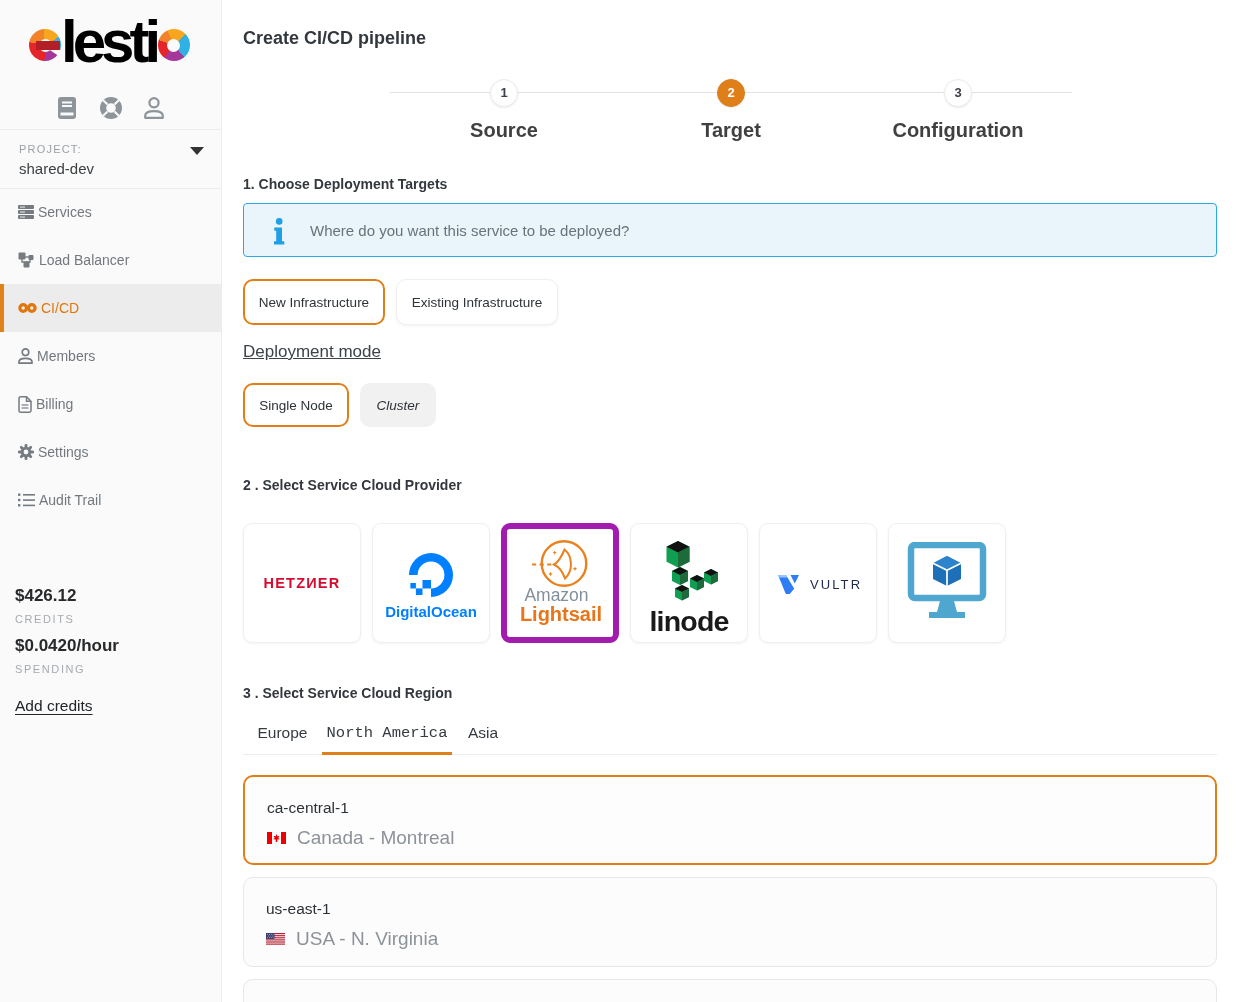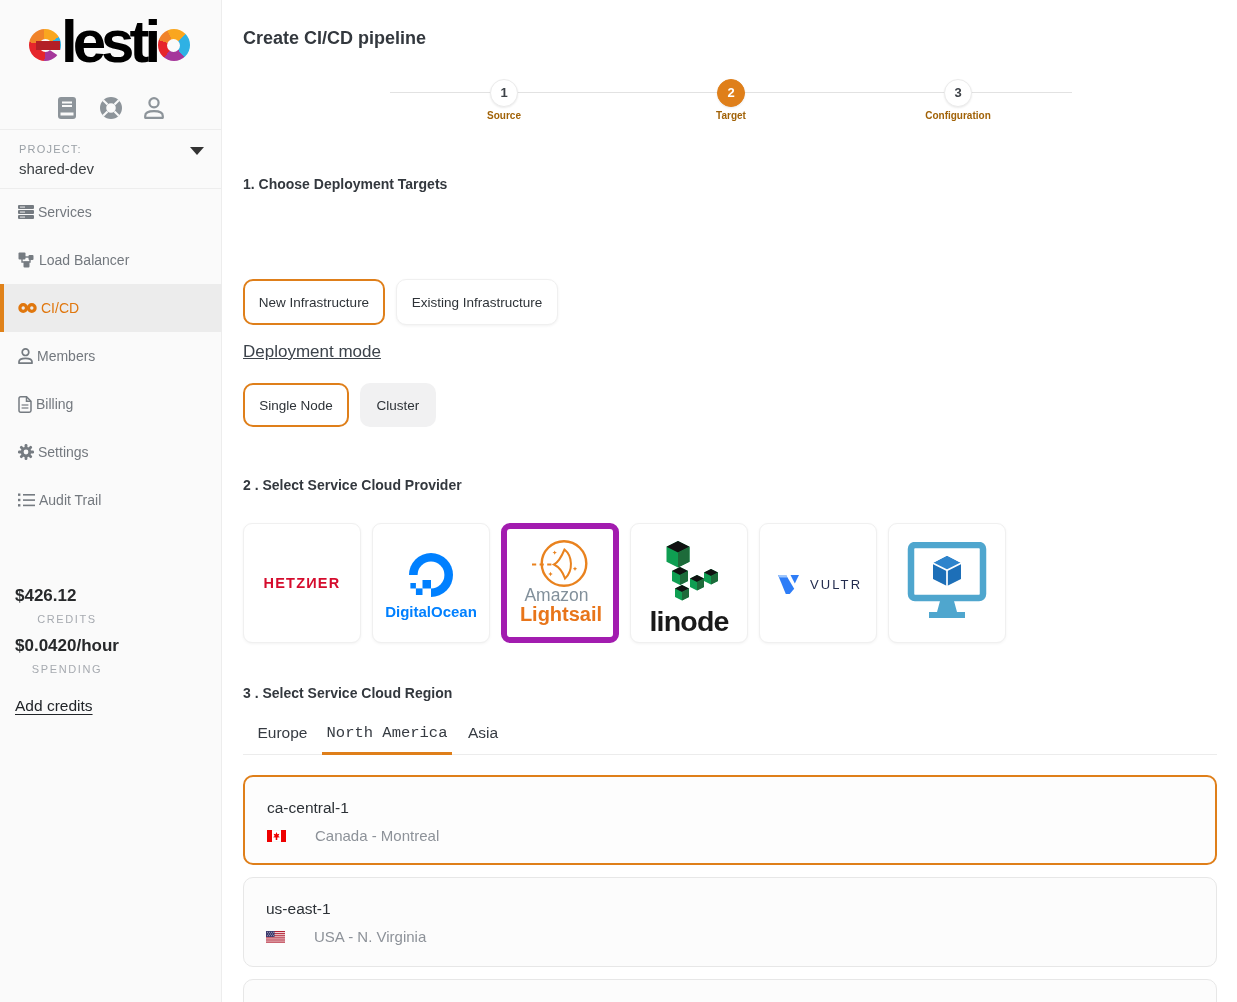--- a/index.html
+++ b/index.html
@@ -28,62 +28,62 @@
   border-left:7px solid transparent; border-right:7px solid transparent;
   border-top:8px solid #333; }
 #menu { position:absolute; left:0; top:188px; width:222px; }
 .mi { position:relative; height:48px; display:flex; align-items:center; padding-left:18px;
   color:#73787e; font-size:14px; }
 .mi svg { margin-right:4px; flex:none; }
 .mi.active { background:#ececec; color:#e0770e; }
 .mi.active::before { content:""; position:absolute; left:0; top:0; width:4px; height:48px; background:#e0821a; }
 #credits { position:absolute; left:15px; top:586px; }
 #credits .amt { font-size:17px; font-weight:bold; color:#27292b; }
-#credits .cap { font-size:11px; color:#a6aab0; letter-spacing:1.6px; margin-top:7px;text-align:center; }
+#credits .cap { font-size:11px; color:#a6aab0; letter-spacing:1.6px; margin-top:7px; }
 #credits .sp { margin-top:11px; }
 #addcr { position:absolute; left:15px; top:697px; font-size:15.5px; color:#212428;
   text-decoration:underline; text-underline-offset:3px; }
 
 
 #main { position:absolute; left:222px; top:0; width:1015px; height:766px; background:#fff; }
 h1 { position:absolute; left:21px; top:28px; font-size:18px; color:#33383e; font-weight:bold; }
 #stepper { position:absolute; left:168px; top:79px; width:682px; height:60px; }
 #stepper .line { position:absolute; left:0; top:13px; width:682px; height:1px; background:#e2e2e2; }
 .step { position:absolute; top:0; width:228px; text-align:center; }
 .step .c { width:28px; height:28px; border-radius:50%; background:#fff; border:1px solid #ebebeb;
   box-shadow:0 1px 2px rgba(0,0,0,.08); margin:0 auto; line-height:26px; font-size:13px;
   font-weight:bold; color:#3c4147; }
 .step.on .c { background:#df7f1a; border-color:#df7f1a; color:#fff; }
-.step .t { margin-top:3px; font-size:10px; font-weight:bold; color:#a16207; }
+.step .t { margin-top:12px; font-size:20px; font-weight:bold; color:#404040; }
 .sechead { position:absolute; left:21px; font-size:14px; font-weight:bold; color:#33383e; }
 #infobox { position:absolute; left:21px; top:203px; width:974px; height:54px;
   background:#eaf5fb; border:1px solid #2aabe2; border-radius:4px; }
 #infobox .ic { position:absolute; left:29px; top:14px; }
 #infobox .tx { position:absolute; left:66px; top:18px; font-size:15px; color:#68727c; }
 .btn { position:absolute; height:46px; border-radius:10px; background:#fff; font-size:13.5px;
   color:#2e3338; display:flex; align-items:center; justify-content:center; }
 .btn.sel { border:2px solid #df7f1a; }
 .btn.pln { border:1px solid #f0f0f0; box-shadow:0 1px 3px rgba(0,0,0,.06); }
-.btn.gry { background:#f1f1f2; border:none; }
+.btn.gry { background:#f1f1f2; border:none;font-style:italic; }
 #depmode { position:absolute; left:21px; top:342px; font-size:17px; color:#3c434b;text-decoration:underline; }
 #provrow { position:absolute; left:21px; top:523px; }
 .pcard { position:absolute; top:0; width:118px; height:120px; background:#fff;
   border:1px solid #f0f0f0; border-radius:9px; box-shadow:0 1px 3px rgba(0,0,0,.05); }
 .pcard.sel { border:6px solid #a21caf; box-shadow:none; }
 .pcard svg { position:absolute; left:50%; top:50%; transform:translate(-50%,-50%); }
 #tabs { position:absolute; left:21px; top:714px; width:974px; height:41px; border-bottom:1px solid #ececec; }
 .tab { position:absolute; top:0; height:41px; line-height:38px; font-size:15.5px; color:#363b42;
   text-align:center; }
 .tab.on { border-bottom:3px solid #df7f1a; font-weight:normal; }
 .rcard { position:absolute; left:21px; width:974px; height:90px; background:#fcfcfc;
   border:1px solid #e7e7e7; border-radius:10px; }
 .rcard.sel { border:2px solid #df7f1a; background:#fdfdfd; }
 .rcard .rt { position:absolute; left:22px; top:22px; font-size:15.5px; color:#2c3136; }
-.rcard .rs { position:absolute; left:22px; top:50px; font-size:15px; color:#8d9299;
-  display:flex; align-items:center; gap:29px; }
+.rcard .rs { position:absolute; left:22px; top:50px; font-size:19px; color:#8d9299;
+  display:flex; align-items:center; gap:11px; }
 </style>
 </head>
 <body>
 <div id="app">
 
   <div id="side">
     <div id="logo">
       <div class="ring" id="ringE"></div>
       <div id="ehole"></div>
       <div id="ebar"></div>
@@ -207,20 +207,27 @@
       <div class="step on" style="left:227px">
           <div class="c">2</div>
           <div class="t">Target</div>
         </div>
       <div class="step" style="left:454px">
           <div class="c">3</div>
           <div class="t">Configuration</div>
         </div>
     </div>
     <div class="sechead" style="top:176px">1. Choose Deployment Targets</div>
+    <div id="infobox">
+      <div class="ic"><svg width="13" height="27" viewBox="0 0 13 27">
+        <circle cx="6.2" cy="3.4" r="3.3" fill="#1f9fe6"></circle>
+        <path d="M1.3 9.4 H9 V23.2 H11.3 V26.5 H1 V23.2 H3.2 V12.8 H1.3 Z" fill="#1f9fe6"></path>
+      </svg></div>
+      <div class="tx">Where do you want this service to be deployed?</div>
+    </div>
     <div class="btn sel" style="left:21px; top:279px; width:142px;">New Infrastructure</div>
     <div class="btn pln" style="left:174px; top:279px; width:162px;">Existing Infrastructure</div>
     <div id="depmode">Deployment mode</div>
     <div class="btn sel" style="left:21px; top:383px; width:106px; height:44px;">Single Node</div>
     <div class="btn gry" style="left:138px; top:383px; width:76px; height:44px;">Cluster</div>
     <div class="sechead" style="top:477px">2 . Select Service Cloud Provider</div>
     <div id="provrow">
       <div class="pcard" style="left:0">
           <svg width="104" height="18" viewBox="0 0 104 18">
         <text x="52" y="14" text-anchor="middle" font-size="14.5" font-weight="bold" letter-spacing="1.2" fill="#d50c2d">HETZИER</text>

